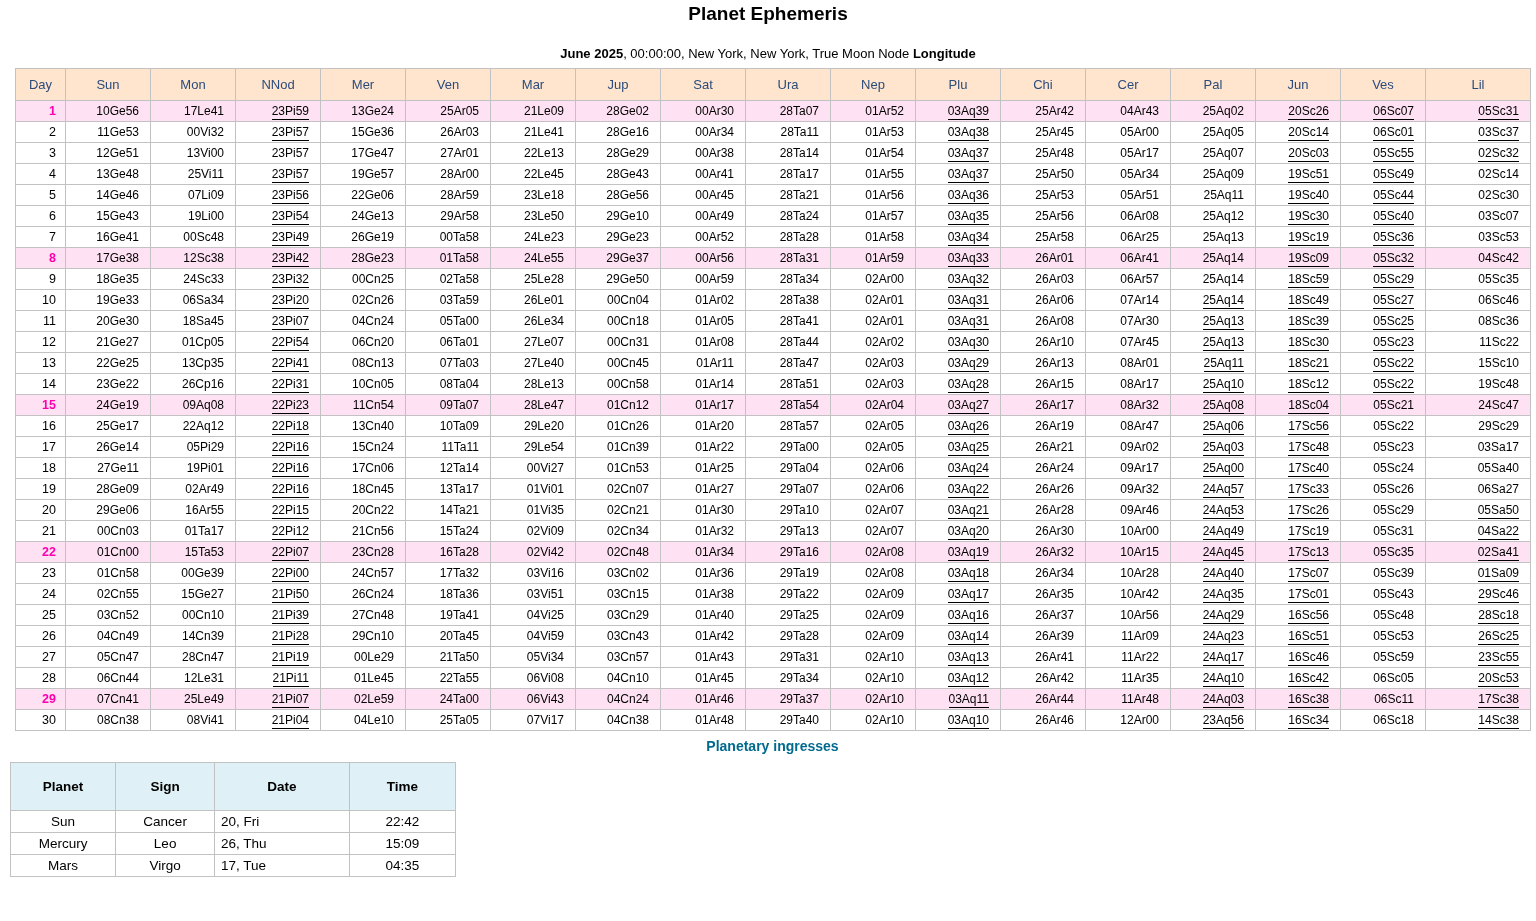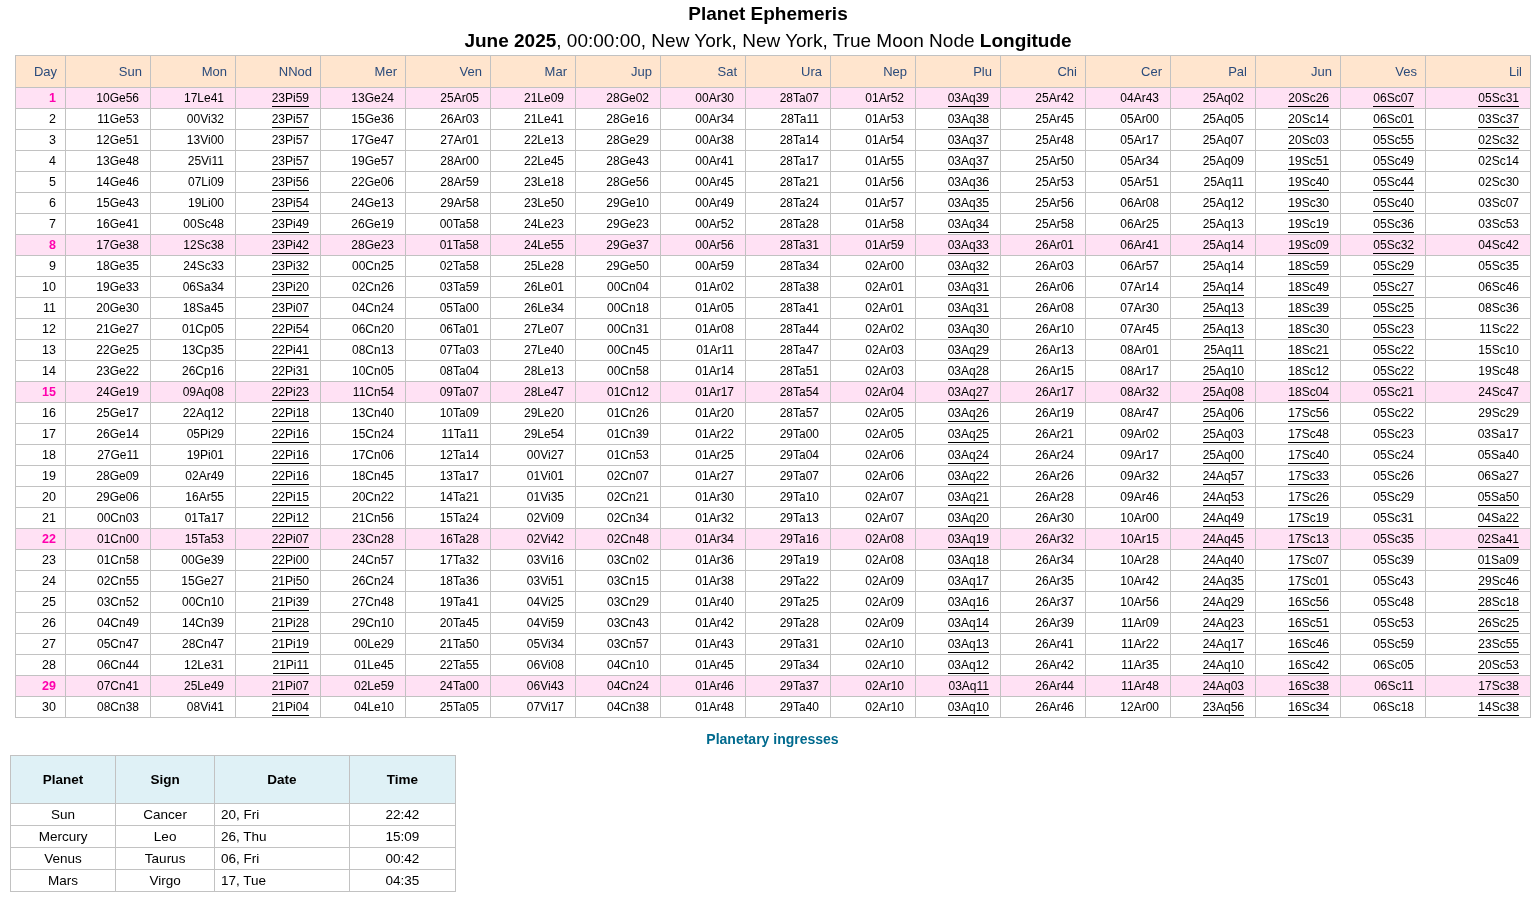--- a/index.html
+++ b/index.html
@@ -14,44 +14,44 @@
   *{box-sizing:border-box;}
   html,body{margin:0;padding:0;}
   body{
     width:1536px;height:921px;background:#FFFFFF;overflow:hidden;
     font-family:"Liberation Sans",sans-serif;color:#000;
   }
   .page-title{
     text-align:center;font-size:19px;font-weight:bold;margin-top:3px;line-height:22px;
   }
   .page-subtitle{
-    text-align:center;font-size:19px;line-height:17px;margin-top:7px;
+    text-align:center;font-size:13px;line-height:17px;margin-top:20px;
   }
   .page-subtitle b{font-weight:bold;}
   table{border-collapse:collapse;table-layout:fixed;}
   .eph-wrap{margin:6px 6px 0 15px;}
   table.eph{width:1515px;}
   table.eph th, table.eph td{
     border:1px solid var(--grid-border,#C2C2C2);
     height:21px;overflow:hidden;white-space:nowrap;
   }
   table.eph th{
     background:var(--header-bg,#FFE5CE);
     color:var(--header-text,#2B4B7B);
-    font-weight:normal;font-size:13px;text-align:right;padding:8px;
+    font-weight:normal;font-size:13px;text-align:center;padding:8px;
   }
   table.eph td{font-size:12px;text-align:right;padding:0 11px 0 0;}
   table.eph td.day{font-size:12.5px;padding-right:9px;}
   tr.hl td{background:var(--highlight-row-bg,#FFE1F4);}
   tr.hl td.day{color:var(--highlight-day-text,#FF00AE);font-weight:bold;}
   .u{border-bottom:1.4px solid #000;padding-bottom:0.5px;}
   .ing-heading{
     width:1515px;margin-left:15px;text-align:center;
     color:var(--ingresses-heading-text,#006A8E);
-    font-size:14px;font-weight:bold;line-height:19px;margin-top:12px;
+    font-size:14px;font-weight:bold;line-height:19px;margin-top:6px;
   }
   table.ing{margin:6px 0 0 10px;width:446px;}
   table.ing th, table.ing td{
     border:1px solid var(--grid-border,#C2C2C2);
     height:22px;font-size:13.5px;overflow:hidden;white-space:nowrap;
   }
   table.ing th{
     background:var(--ingresses-header-bg,#DFF1F6);
     font-weight:bold;text-align:center;padding:16px;
   }
@@ -731,25 +731,19 @@
         <td class="date-col">20, Fri</td>
         <td>22:42</td>
       </tr>
       <tr>
         <td>Mercury</td>
         <td>Leo</td>
         <td class="date-col">26, Thu</td>
         <td>15:09</td>
       </tr>
       <tr>
-        <td>Venus</td>
-        <td>Taurus</td>
-        <td class="date-col">06, Fri</td>
-        <td>00:42</td>
-      </tr>
-      <tr>
         <td>Mars</td>
         <td>Virgo</td>
         <td class="date-col">17, Tue</td>
         <td>04:35</td>
       </tr>
     </tbody>
 </table>
 
 </body></html>

